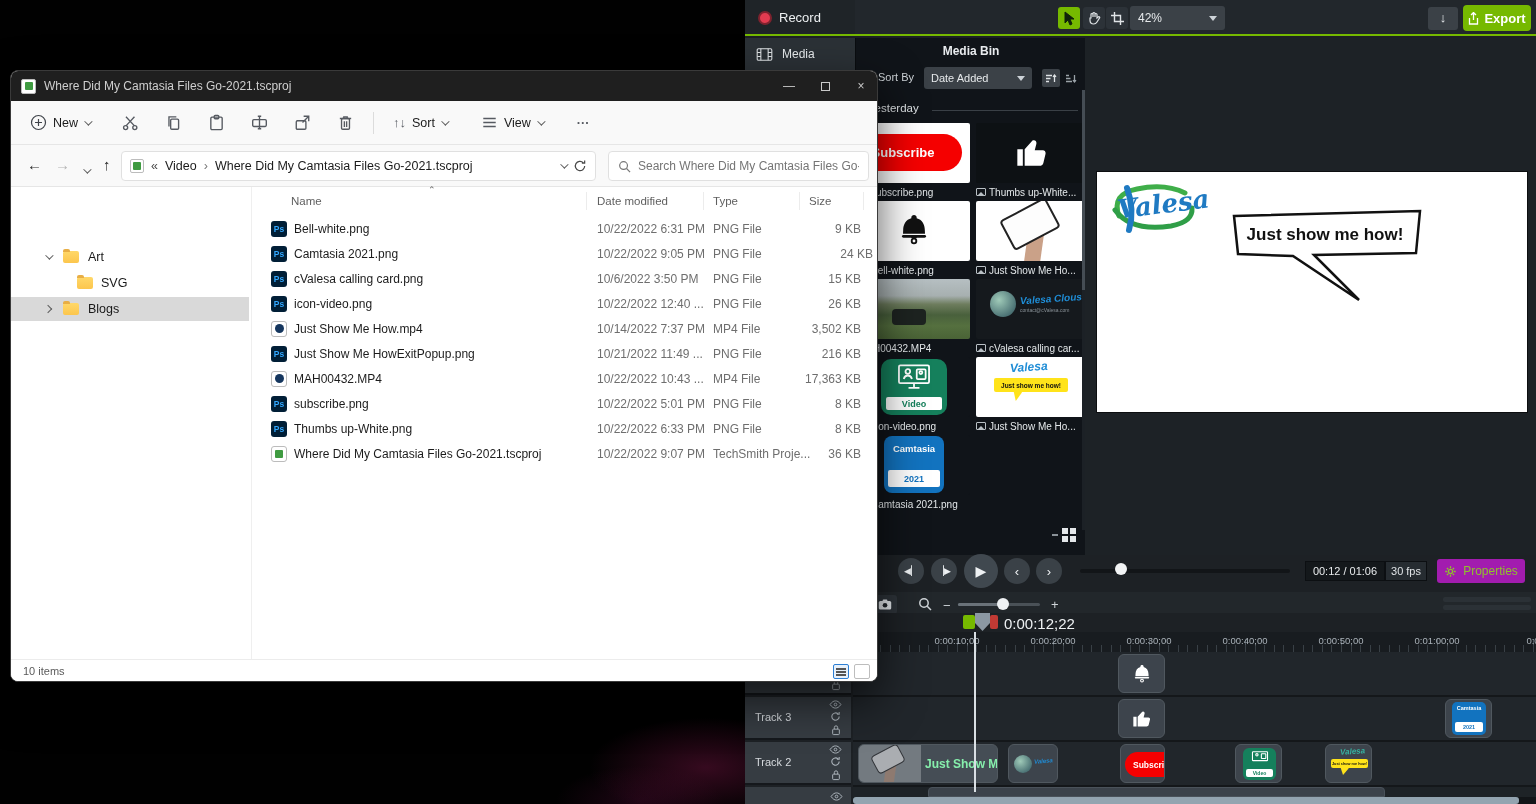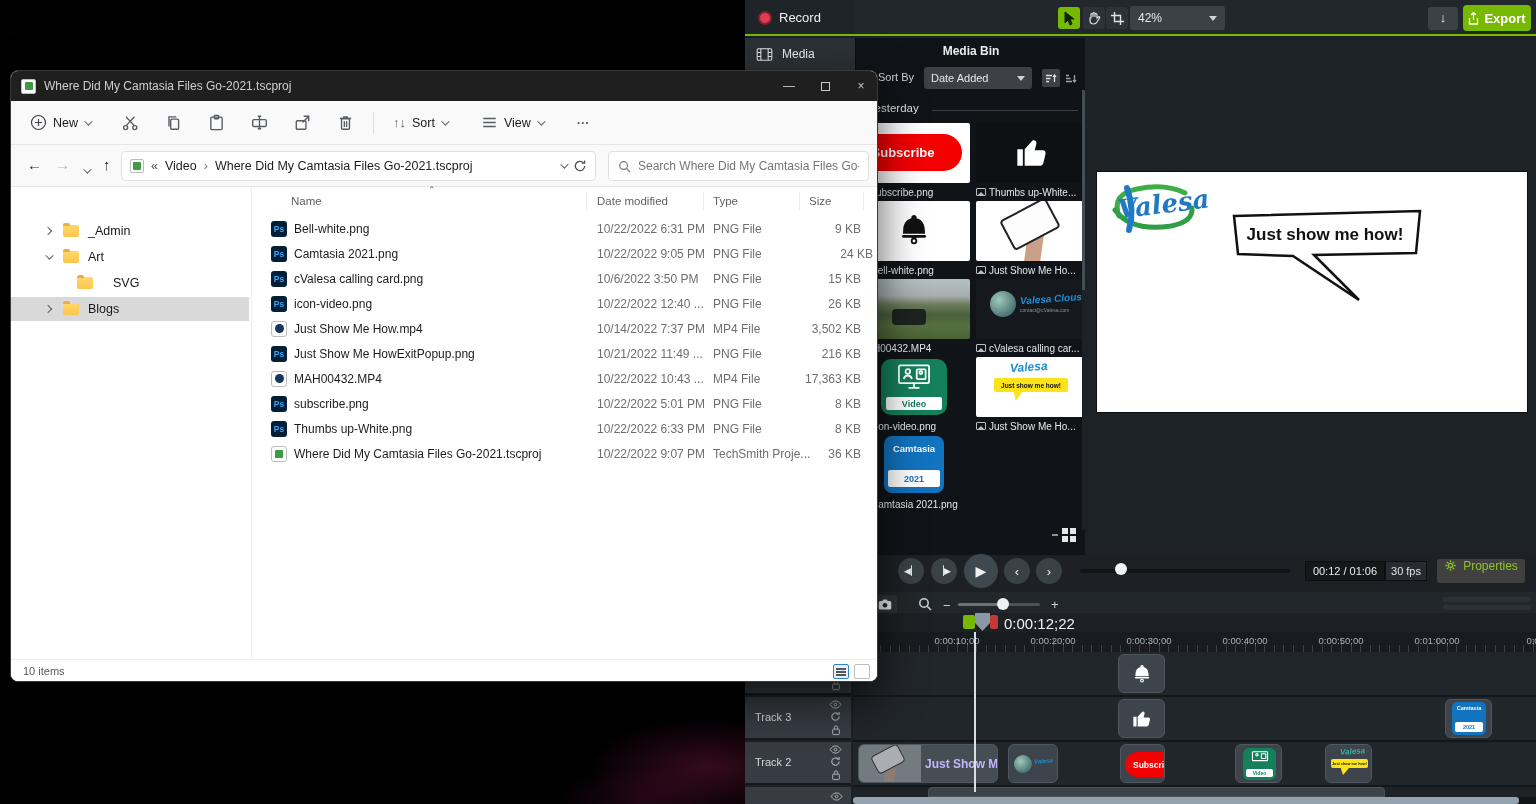--- a/index.html
+++ b/index.html
@@ -66,21 +66,21 @@
 #canvas{left:12px;top:134px;width:430px;height:240px;background:#fff;box-shadow:0 0 0 1px #0c0e10}
 .vlogo{position:absolute}
 .vlogo .swsh{position:absolute;left:0;top:0}
 .vlogo .txt{position:absolute;left:12px;top:9px;font-size:26px;font-weight:bold;font-style:italic;color:#1f7ac2;transform:rotate(-7deg);font-family:"DejaVu Serif",serif}
 
 .pbtn{border-radius:50%;background:#3a4147;color:#eef1f3;display:flex;align-items:center;justify-content:center}
 .scrubtrack{left:335px;top:569px;width:210px;height:4px;background:#121518;border-radius:2px}
 .scrubthumb{left:370px;top:563px;width:12px;height:12px;border-radius:50%;background:#f2f4f5}
 .timebox{left:560px;top:561px;width:80px;height:20px;background:#14181b;border:1px solid #0c0f12;color:#e8ebed;font-size:11px;display:flex;align-items:center;justify-content:center}
 .fpsbox{left:640px;top:561px;width:42px;height:20px;background:#262c31;border:1px solid #0c0f12;color:#dfe3e6;font-size:11px;display:flex;align-items:center;justify-content:center}
-.propbtn{left:692px;top:559px;width:88px;height:24px;background:#404040;border-radius:3px;display:flex;justify-content:center;gap:6px;color:#8fc32b;font-size:12px}
+.propbtn{left:692px;top:559px;width:88px;height:24px;background:#a21caf;border-radius:3px;display:flex;align-items:center;justify-content:center;gap:6px;color:#8fc32b;font-size:12px}
 
 .midstrip{left:110px;top:592px;width:681px;height:25px;background:#22272b}
 .zslider{left:213px;top:603px;width:82px;height:3px;background:#4a5157;border-radius:2px}
 .zsl-lo{left:213px;top:603px;width:45px;height:3px;background:#6a7279;border-radius:2px}
 .zthumb{left:252px;top:598px;width:12px;height:12px;border-radius:50%;background:#eef1f3}
 .rbar{left:698px;width:88px;height:5px;background:#2b3136;border-radius:2px}
 
 .ph-green{left:218px;top:615px;width:12px;height:14px;background:#76b900;border-radius:2px}
 .ph-mark{left:230px;top:613px;width:15px;height:18px;background:#8b98a3;clip-path:polygon(0 0,100% 0,100% 55%,50% 100%,0 55%)}
 .ph-red{left:245px;top:615px;width:8px;height:14px;background:#c23a34;border-radius:2px}
@@ -488,21 +488,21 @@
     <div class="btile abs" style="left:6px;top:2px;width:34px;height:33px;border-radius:5px">
       <div style="text-align:center;margin-top:3px;font-size:5.5px;font-weight:bold;color:#fff">Camtasia</div>
       <div class="whiteband" style="left:3px;right:3px;bottom:3px;height:10px;color:#1273bf;font-size:5.5px">2021</div>
     </div>
   </div>
   <div class="clip" style="left:113px;top:744px;width:140px;background:#454d55">
     <div class="abs" style="left:0;top:0;width:62px;height:39px;background:#9aa0a5;opacity:.55">
       <div class="arm" style="left:26px;top:18px;width:10px;height:22px"></div>
       <div class="card-tilt" style="left:14px;top:4px;width:30px;height:20px;border-width:1.5px"></div>
     </div>
-    <span class="abs" style="left:66px;top:12px;font-size:12px;font-weight:bold;color:#c4b5fd;white-space:nowrap">Just Show M</span>
+    <span class="abs" style="left:66px;top:12px;font-size:12px;font-weight:bold;color:#86efac;white-space:nowrap">Just Show M</span>
   </div>
   <div class="clip" style="left:263px;top:744px;width:50px">
     <div class="avatar abs" style="left:5px;top:10px;width:18px;height:18px"></div>
     <span class="script abs" style="left:25px;top:13px;font-size:6px">Valesa</span>
   </div>
   <div class="clip" style="left:375px;top:744px;width:45px">
     <div class="abs" style="left:4px;top:7px;width:52px;height:25px;background:#f50000;border-radius:13px;color:#fff;font-size:8.5px;font-weight:bold;display:flex;align-items:center;padding-left:8px;overflow:hidden">Subscribe</div>
   </div>
   <div class="clip" style="left:490px;top:744px;width:47px">
     <div class="gtile abs" style="left:7px;top:3px;width:33px;height:32px;border-radius:6px">
@@ -628,33 +628,28 @@
     <div class="searchbox abs">
       <svg width="13" height="13" viewBox="0 0 14 14" fill="none" stroke="#777" stroke-width="1.3">
             <circle cx="6" cy="6" r="4.2"></circle>
             <path d="M9.2 9.2L13 13"></path>
           </svg>
       <input placeholder="Search Where Did My Camtasia Files Go-2021.t..." style="">
     </div>
   </div>
 
   <div class="ex-side abs">
-    <div class="sitem" style="top:32px">
-      <span class="chev r" style="margin-left:34px"></span>
-      <span class="folder" style="margin-left:12px"></span>
-      <span style="margin-left:9px">_Admin</span>
-    </div>
     <div class="sitem" style="top:58px">
       <span class="chev d" style="margin-left:34px"></span>
       <span class="folder" style="margin-left:12px"></span>
       <span style="margin-left:9px">Art</span>
     </div>
     <div class="sitem" style="top:84px">
       <span class="folder" style="margin-left:66px"></span>
-      <span style="margin-left:20px">SVG</span>
+      <span style="margin-left:8px">SVG</span>
     </div>
     <div class="sitem sel" style="top:110px">
       <span class="chev r" style="margin-left:34px"></span>
       <span class="folder" style="margin-left:12px"></span>
       <span style="margin-left:9px">Blogs</span>
     </div>
   </div>
   <div class="abs" style="left:240px;top:116px;width:1px;height:472px;background:#efefef"></div>
 
   <div class="ex-list abs">

